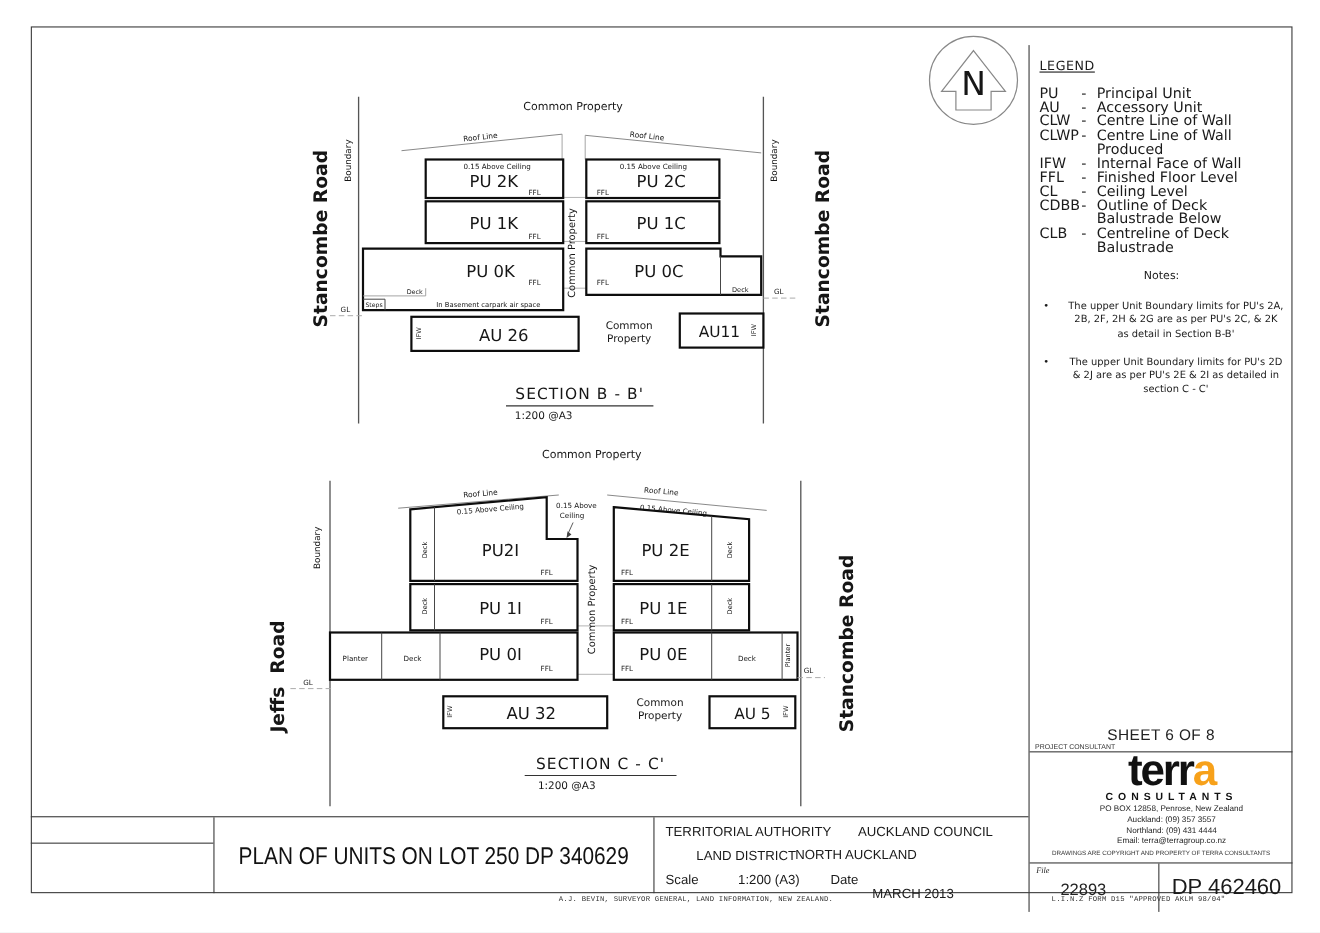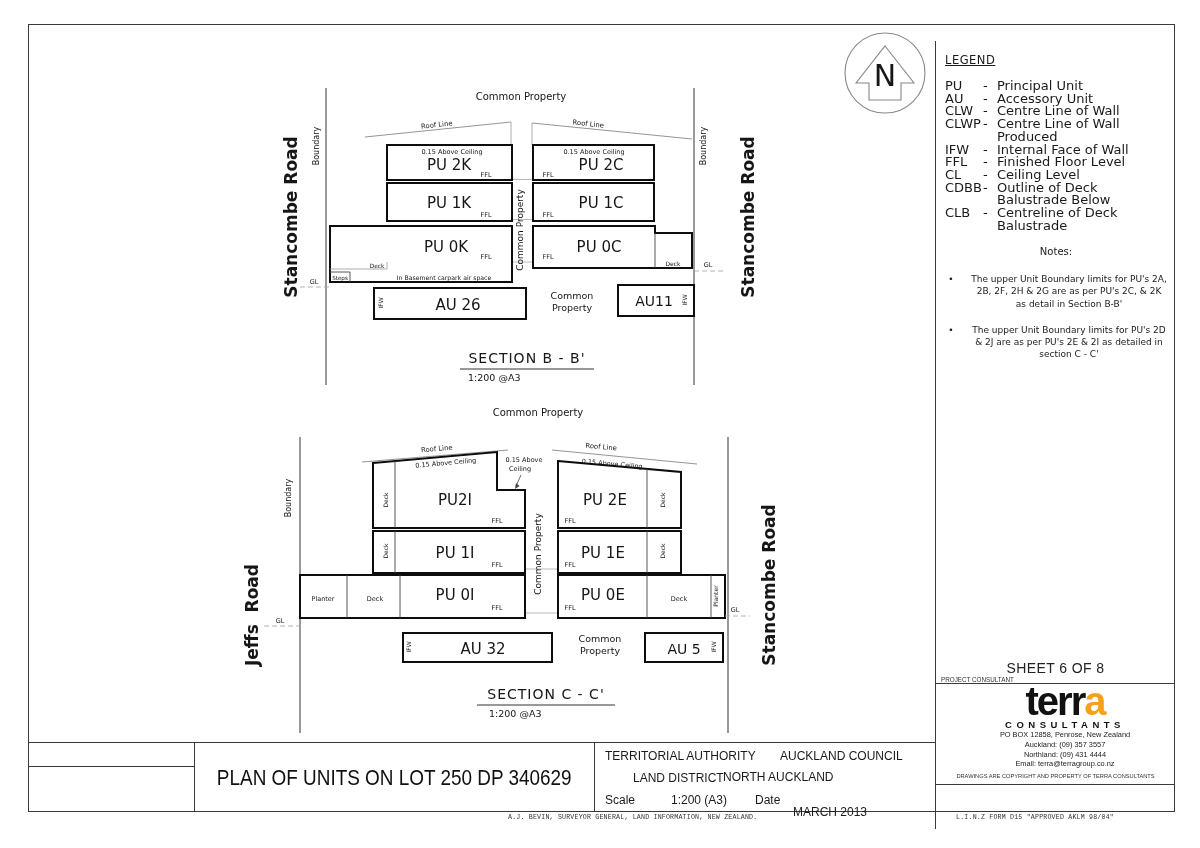--- a/index.html
+++ b/index.html
@@ -295,20 +295,27 @@
         <div id="logo-sub">CONSULTANTS</div>
         <div id="addr-block">
           <div class="addr">PO BOX 12858, Penrose, New Zealand</div>
           <div class="addr">Auckland: (09) 357 3557</div>
           <div class="addr">Northland: (09) 431 4444</div>
           <div class="addr">Email: terra@terragroup.co.nz</div>
         </div>
       </div>
       <div id="copyright">DRAWINGS ARE COPYRIGHT AND PROPERTY OF TERRA CONSULTANTS</div>
     </div>
+    <div id="file-row">
+      <div id="file-cell">
+        <div id="file-label">File</div>
+        <div id="file-number">22893</div>
+      </div>
+      <div id="dp-number">DP 462460</div>
+    </div>
   </div>
 
   <div id="titleblock">
     <div id="tb-left">
       <div id="tb-left-divider"></div>
     </div>
     <div id="tb-title">
       <div id="plan-title">PLAN OF UNITS ON LOT 250 DP 340629</div>
     </div>
     <div id="tb-right">

